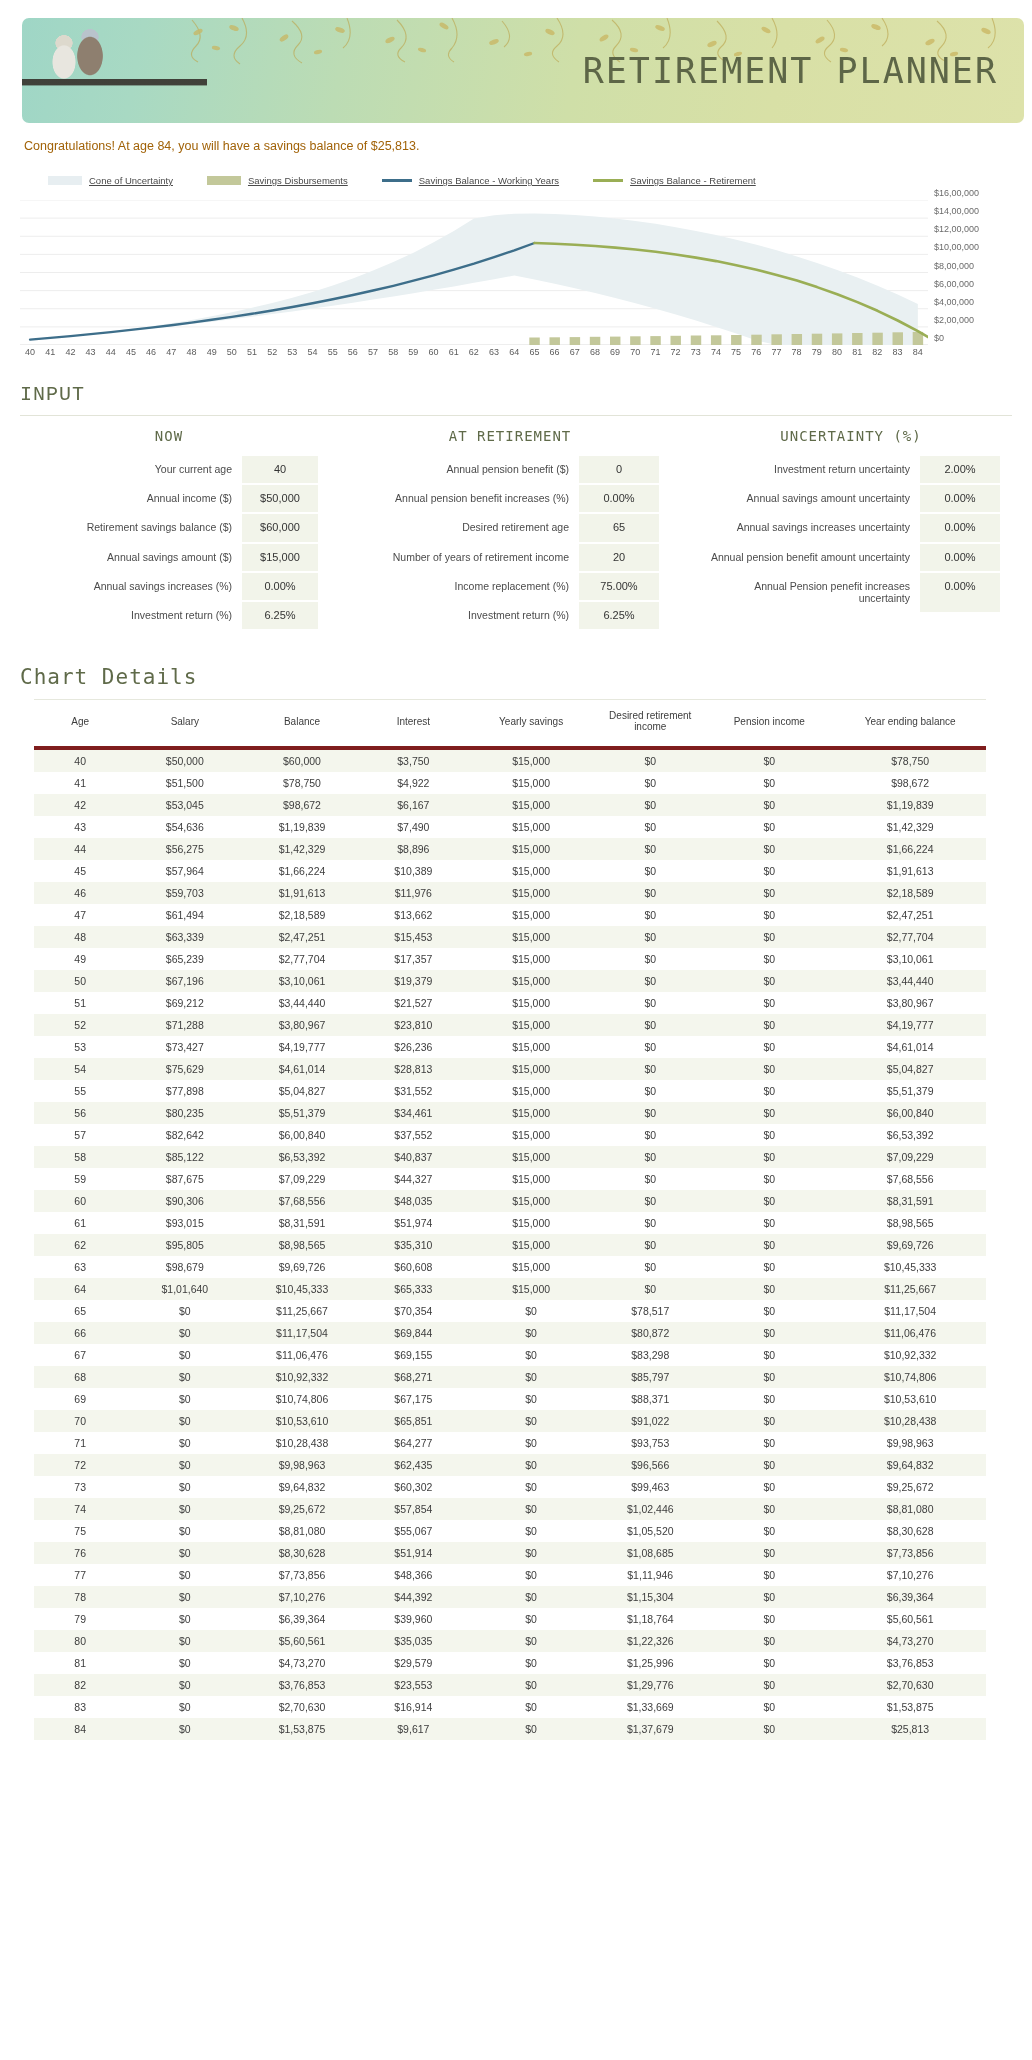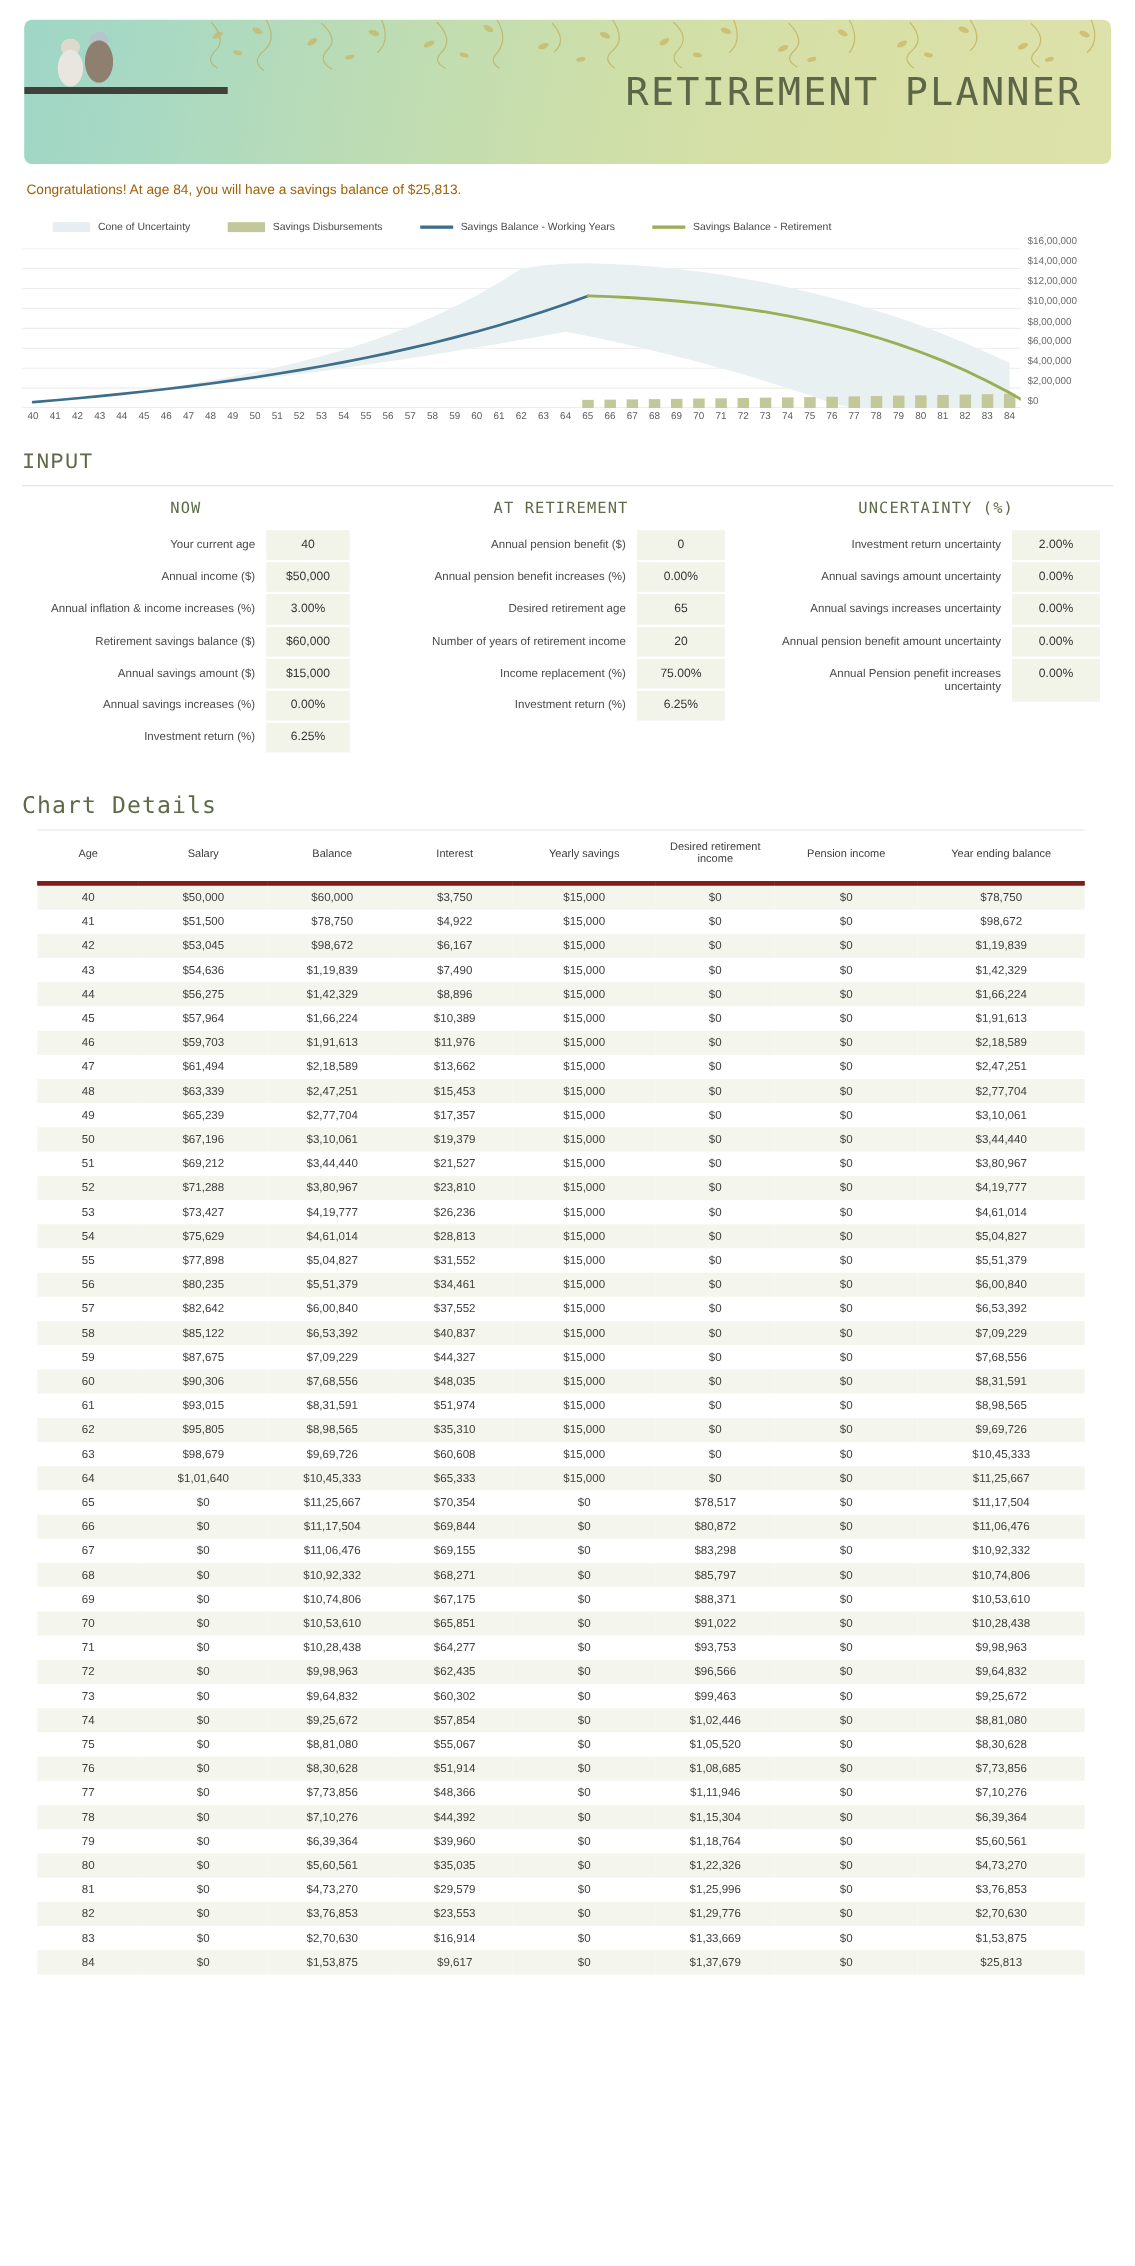--- a/index.html
+++ b/index.html
@@ -7,22 +7,22 @@
     width:1032px;
     background:#ffffff;
     font-family:"Liberation Sans", sans-serif;
     color:#3a3a3a;
     -webkit-font-smoothing:antialiased;
   }
   .page{width:1032px;position:relative;padding-bottom:20px;}
 
   
   .banner{
-    margin:18px 22px 0 22px;
-    height:131px;
+    margin:18px 8px 0 22px;
+    height:105px;
     border-radius:7px;
     overflow:hidden;
     position:relative;
     background:linear-gradient(100deg,#9fd6c6 0%,#a8d9c3 12%,#bcdcb4 32%,#cfdfa8 55%,#d8e0a6 75%,#dde2aa 100%);
   }
   .banner-photo{
     position:absolute;left:0;top:0;width:185px;height:105px;
     background:
       linear-gradient(to right,rgba(255,255,255,0) 58%,rgba(255,255,255,.55) 82%,rgba(214,226,175,.95) 100%),
       linear-gradient(to bottom,#8fc4dd 0%,#a9cfdd 26%,#b7bfbd 36%,#6b6a64 44%,#43423e 56%,#8d8madd 57%,#b9b2a4 74%,#cfc8ba 100%);
@@ -46,21 +46,21 @@
 
   
   .congrats{
     margin:16px 0 0 24px;
     font-size:12.5px;color:#a16207;
   }
 
   
   .chart-wrap{margin:22px 20px 0 20px;position:relative;}
   .legend{display:flex;align-items:center;gap:0;font-size:9.5px;color:#4a4a4a;padding-left:28px;}
-  .legend-item{display:flex;align-items:center;margin-right:34px;}
+  .legend-item{display:flex;align-items:center;margin-right:34px;text-decoration:underline;}
   .legend-swatch{width:34px;height:9px;margin-right:7px;display:inline-block;}
   .legend-line{width:30px;height:3px;margin-right:7px;display:inline-block;}
 
   .plot{position:relative;height:145px;margin-top:14px;margin-right:84px;}
   .plot svg{display:block;width:100%;height:145px;}
   .ylabels{
     position:absolute;right:-84px;top:-7px;width:82px;height:152px;
     font-size:9px;color:#6b6b6b;
   }
   .ylabels span{position:absolute;left:4px;white-space:nowrap;text-align:center;}
@@ -319,24 +319,20 @@
       <div class="icol-head">NOW</div>
       <div class="irow">
         <div class="ilabel">Your current age</div>
         <div class="ivalue">40</div>
       </div>
       <div class="irow">
         <div class="ilabel">Annual income ($)</div>
         <div class="ivalue">$50,000</div>
       </div>
       <div class="irow">
-        <div class="ilabel">Annual inflation &amp; income increases (%)</div>
-        <div class="ivalue">3.00%</div>
-      </div>
-      <div class="irow">
         <div class="ilabel">Retirement savings balance ($)</div>
         <div class="ivalue">$60,000</div>
       </div>
       <div class="irow">
         <div class="ilabel">Annual savings amount ($)</div>
         <div class="ivalue">$15,000</div>
       </div>
       <div class="irow">
         <div class="ilabel">Annual savings increases (%)</div>
         <div class="ivalue">0.00%</div>

